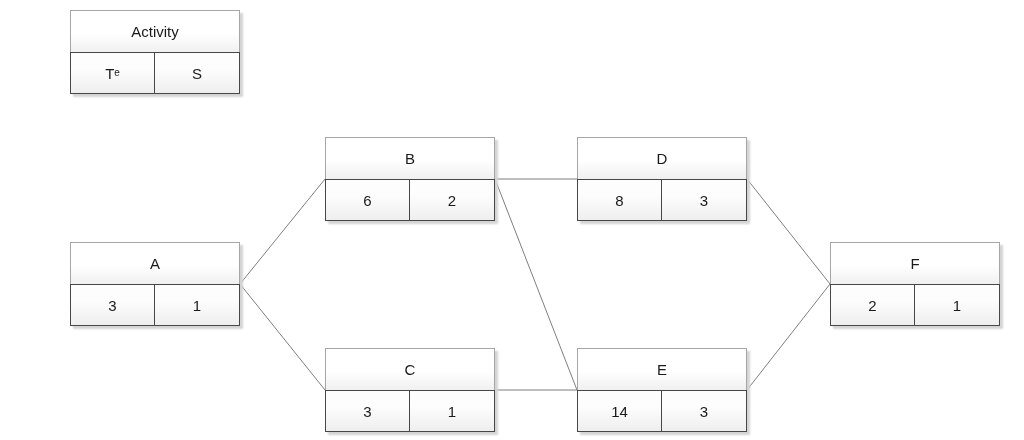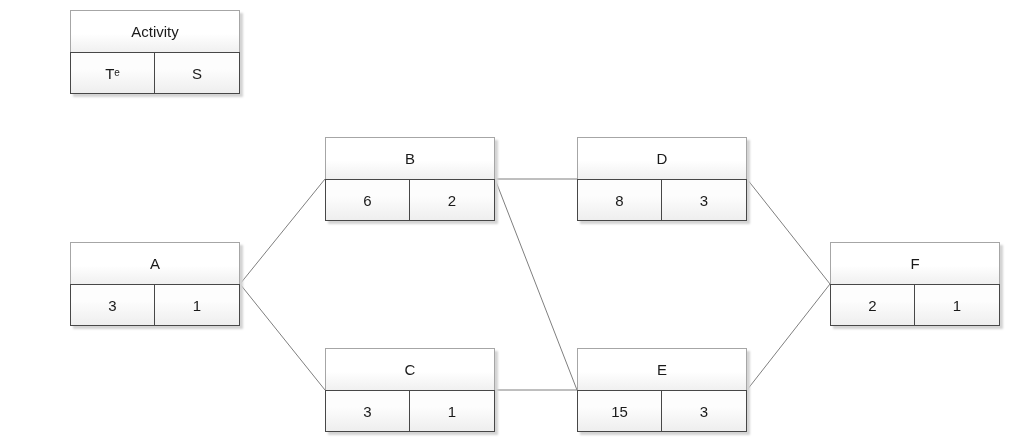--- a/index.html
+++ b/index.html
@@ -127,21 +127,21 @@
     <div class="node-header">D</div>
     <div class="node-body">
       <div class="node-cell first">8</div>
       <div class="node-cell">3</div>
     </div>
   </div>
 
   <div class="node" id="node-E">
     <div class="node-header">E</div>
     <div class="node-body">
-      <div class="node-cell first">15</div>
+      <div class="node-cell first">14</div>
       <div class="node-cell">3</div>
     </div>
   </div>
 
   <div class="node" id="node-F">
     <div class="node-header">F</div>
     <div class="node-body">
       <div class="node-cell first">2</div>
       <div class="node-cell">1</div>
     </div>

